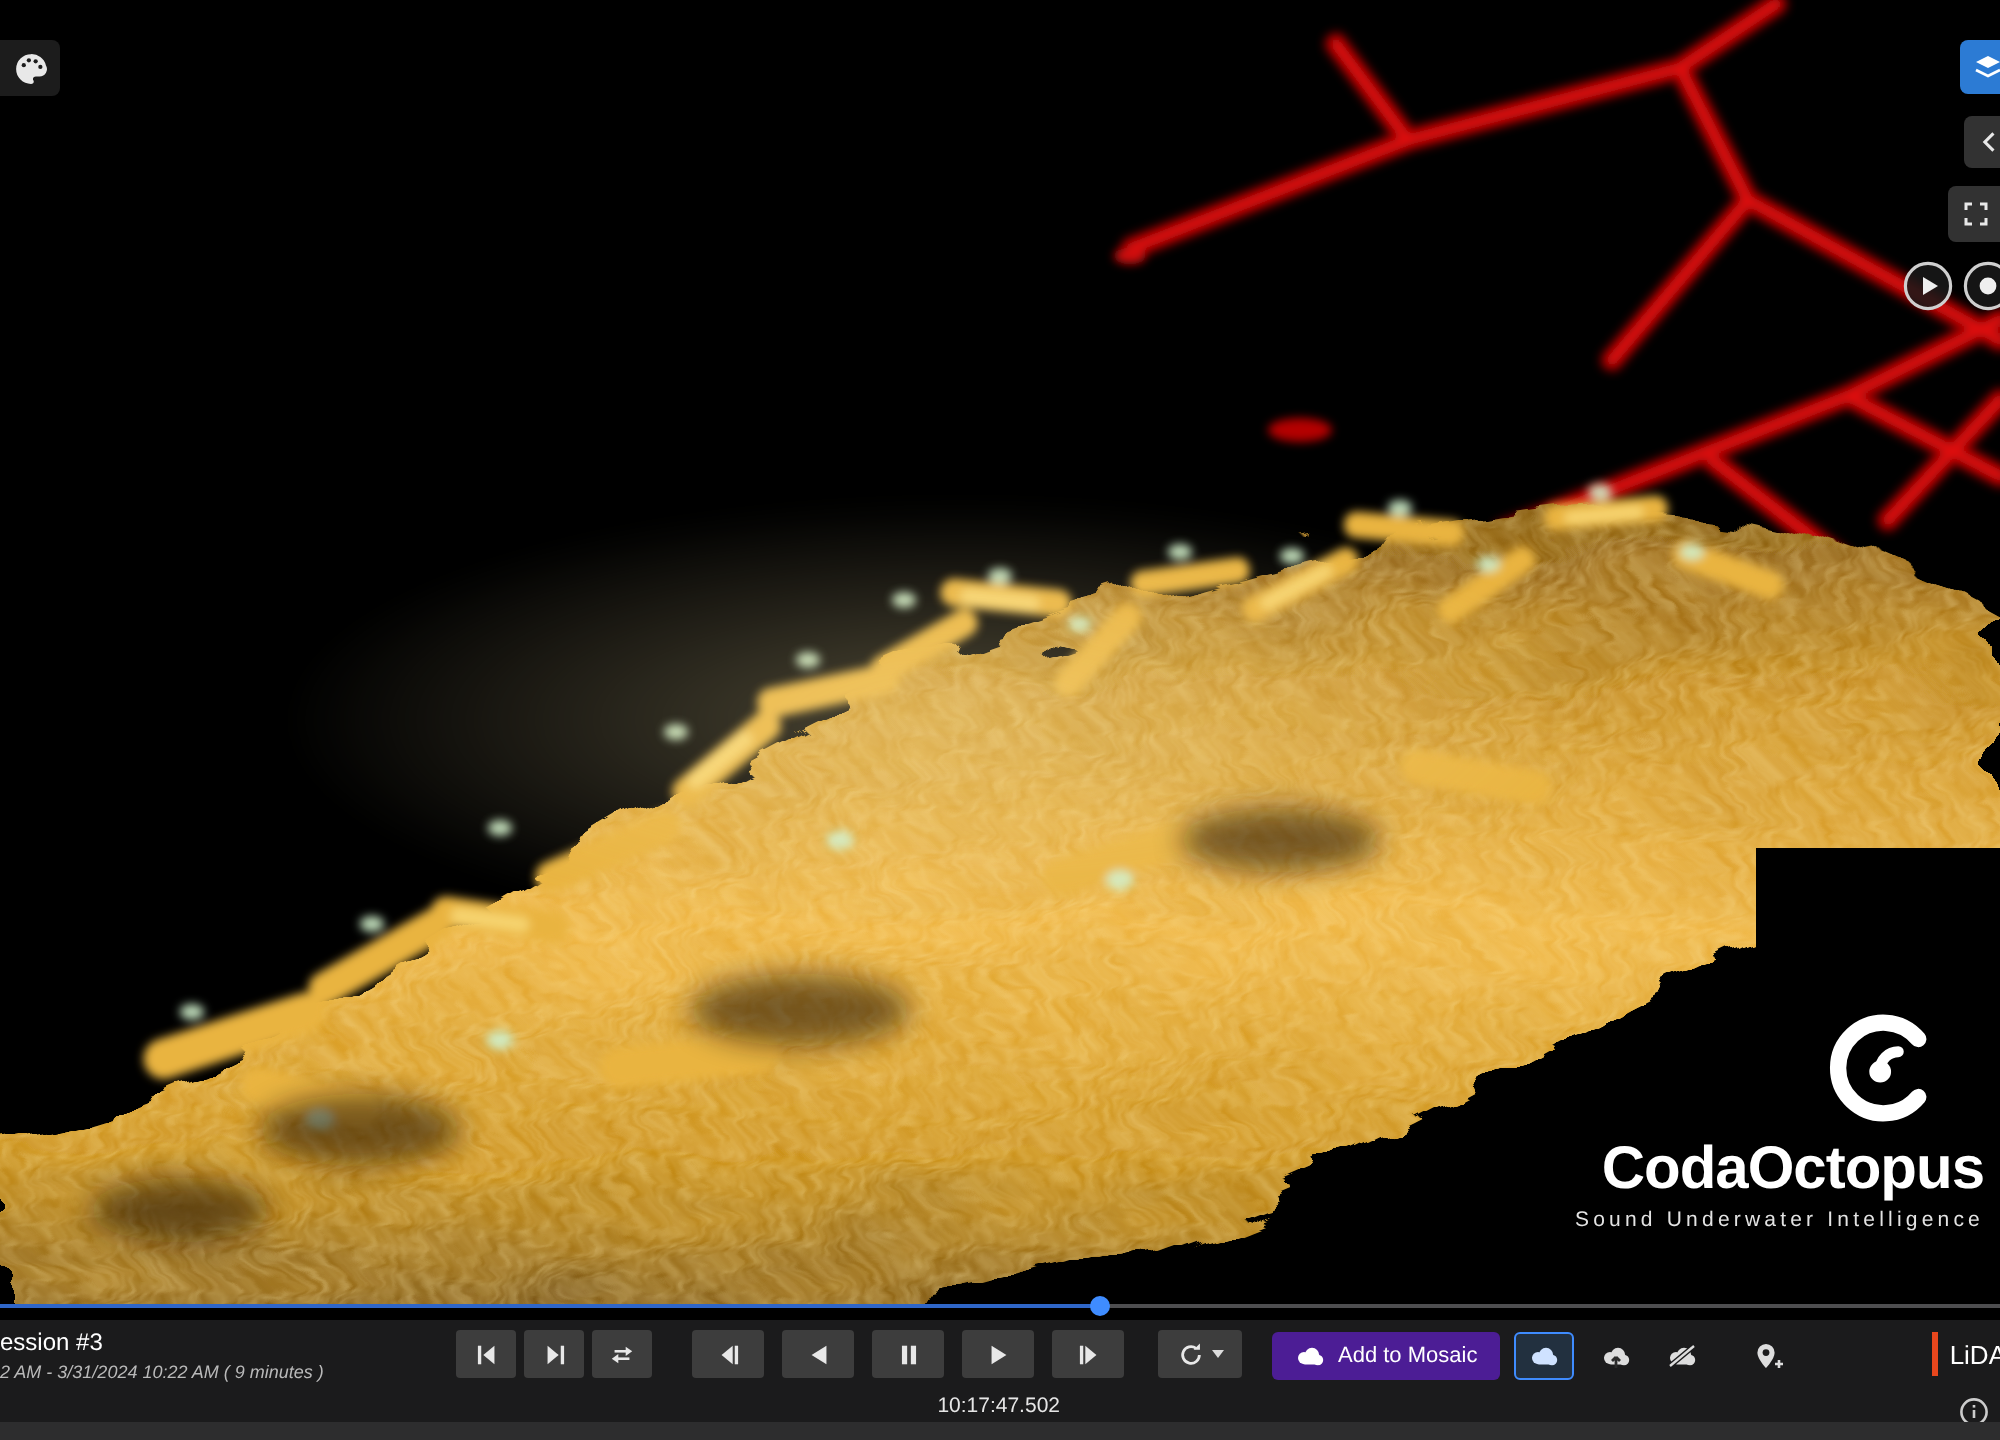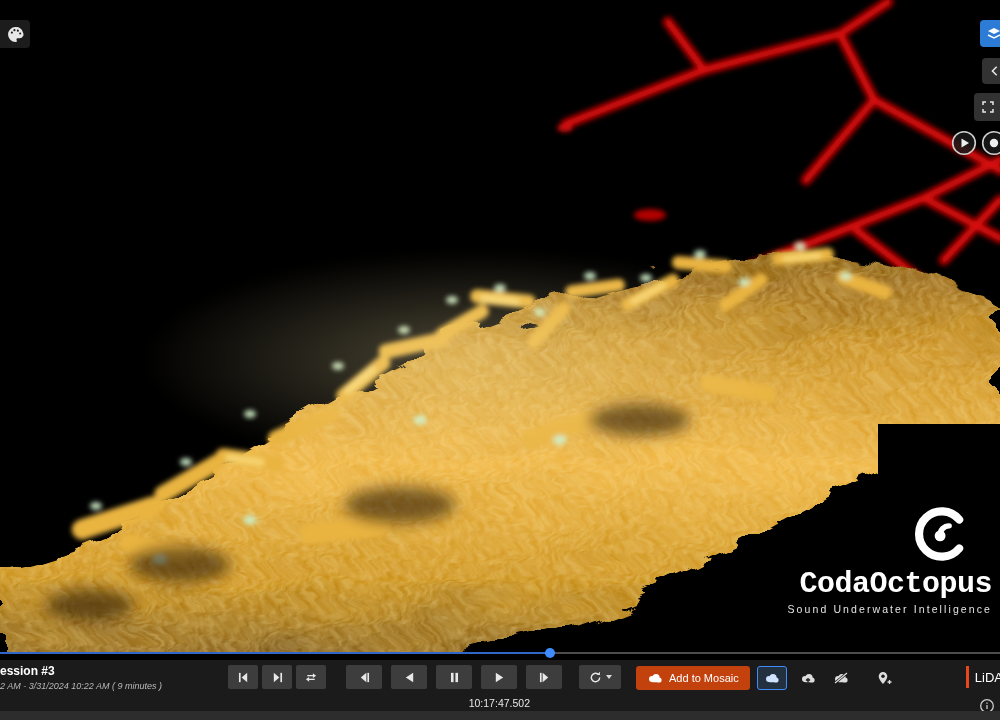--- a/index.html
+++ b/index.html
@@ -19,48 +19,48 @@
     align-items:center; justify-content:flex-start; padding-left:7px; }
   .tr-primary { right:-18px; top:20px; width:38px; height:27px; background:#2c7bd4; border-radius:4px; }
   .tr-collapse { right:-14px; top:58px; width:32px; height:26px; background:#323232; border-radius:4px; }
   .tr-full { right:-6px; top:93px; width:32px; height:28px; background:#323232; border-radius:4px; }
   .circle-row { position:absolute; top:130px; right:-7px; display:flex; gap:4px; }
   .circle-btn { width:26px; height:26px; background:transparent; border:none; padding:0; cursor:pointer; }
 
   
   .logo-block { position:absolute; right:8px; top:505px; text-align:right; color:#fff; }
   .logo-mark { margin-right:22px; }
-  .logo-title { font-size:30px; font-weight:bold; letter-spacing:-0.5px; line-height:1.0; margin-top:2px;font-family:Liberation Mono, monospace; }
+  .logo-title { font-size:30px; font-weight:bold; letter-spacing:-0.5px; line-height:1.0; margin-top:2px; }
   .logo-sub { font-size:10.5px; letter-spacing:2.1px; color:#e3e3e3; margin-top:4px;text-align:right; }
 
   
   .timeline-slider { position:absolute; left:0; right:0; top:646px; height:14px; cursor:pointer; }
   .timeline-track-line { position:absolute; top:6px; left:0; right:0; height:2px; background:#4e4e50; }
   .timeline-fill { position:absolute; top:6px; left:0; height:2px; background:#2f66c8; }
   .timeline-handle { position:absolute; top:2px; width:10px; height:10px; margin-left:-5px;
     border-radius:50%; background:#3f8cff; }
 
   
   .control-bar { position:absolute; left:0; bottom:0; width:1000px; height:60px; background:#1b1b1c; }
   .bar-row { position:absolute; left:0; top:4px; right:0; height:28px; }
 
   .session-info { position:absolute; left:0; top:0; color:#fff; white-space:nowrap; }
-  .session-title { font-size:12px; font-weight:bold; }
+  .session-title { font-size:12px; font-weight:normal; }
   .session-range { font-size:9px; color:#b9b9b9; margin-top:3px;font-style:italic; }
 
   .transport { position:absolute; left:228px; top:1px; display:flex; align-items:center; }
   .tbtn { width:30px; height:24px; background:#3d3d3d; border:none; border-radius:2px;
     display:flex; align-items:center; justify-content:center; cursor:pointer; margin-right:4px; }
   .tbtn.wide { width:36px; margin-right:9px; }
   .tgap { width:16px; }
   .chev { width:0; height:0; border-left:3.5px solid transparent; border-right:3.5px solid transparent;
     border-top:4.5px solid #ddd; margin-left:4px; }
 
   .mosaic-group { position:absolute; left:636px; top:2px; display:flex; align-items:center; }
-  .add-mosaic { height:24px; padding:0 11px; background:#c2410c; color:#fff; border:none;
+  .add-mosaic { height:24px; padding:0 11px; background:#4c1d95; color:#fff; border:none;
     border-radius:3px; font-size:11px; display:flex; align-items:center; gap:6px;
     cursor:pointer; margin-right:7px; font-family:"Liberation Sans",sans-serif; }
   .cloud-select { width:30px; height:24px; background:#22303f; border:1px solid #3f8cff;
     border-radius:3px; display:flex; align-items:center; justify-content:center; cursor:pointer; margin-right:7px; }
   .ghost-btn { width:28px; height:24px; background:transparent; border:none; border-radius:3px;
     display:flex; align-items:center; justify-content:center; cursor:pointer; margin-right:5px; }
   .pin-btn { margin-left:10px; }
 
   .lidar-block { position:absolute; right:-3px; top:2px; display:flex; align-items:center; }
   .lidar-accent { width:3px; height:22px; background:#e8471d; margin-right:6px; }

